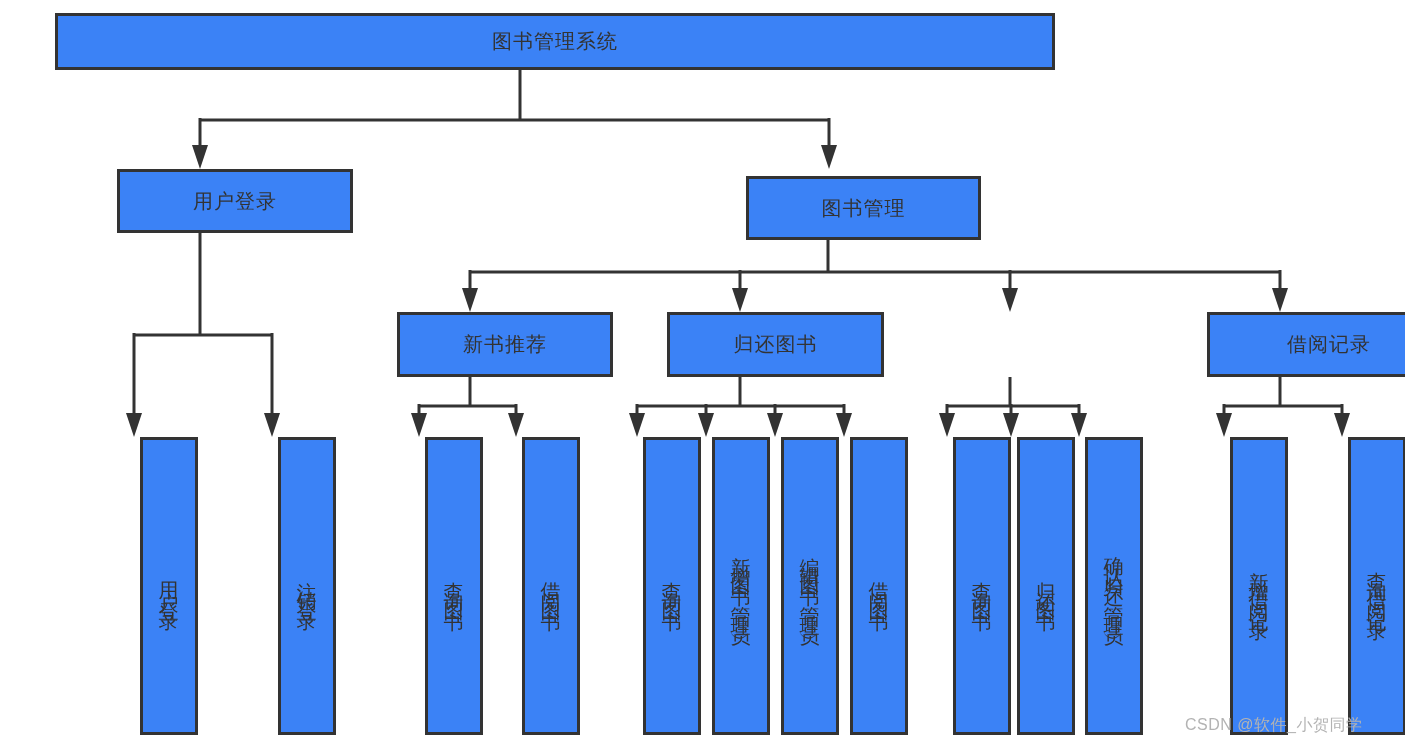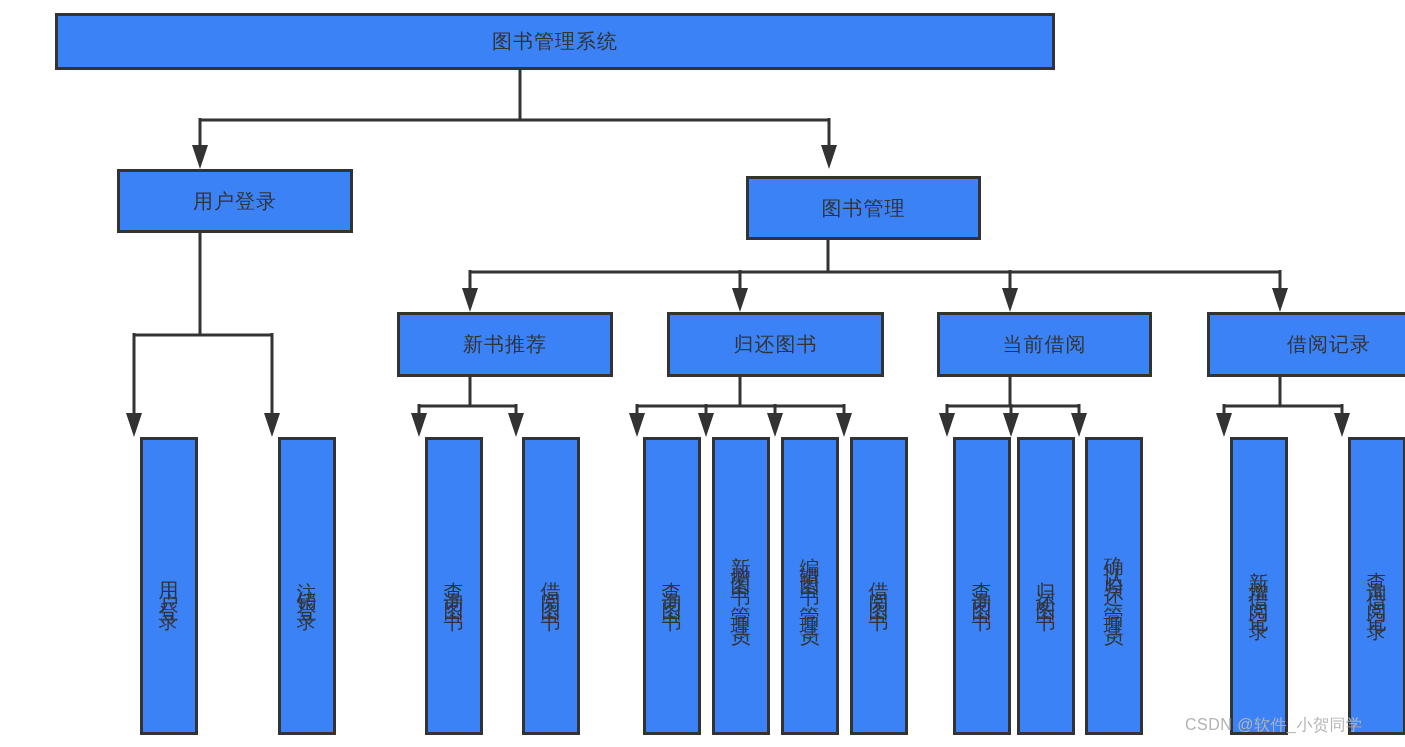--- a/index.html
+++ b/index.html
@@ -155,23 +155,20 @@
   <div class="node hbox n-book">
     <span>图书管理</span>
   </div>
 
   <div class="node hbox n-new">
     <span>新书推荐</span>
   </div>
   <div class="node hbox n-borrow">
     <span>归还图书</span>
   </div>
-  <div class="node hbox n-current">
-    <span>当前借阅</span>
-  </div>
   <div class="node hbox n-records">
     <span>借阅记录</span>
   </div>
 
   <div class="node vbox v1">
     <span>用户登录</span>
   </div>
   <div class="node vbox v2">
     <span>注销登录</span>
   </div>

